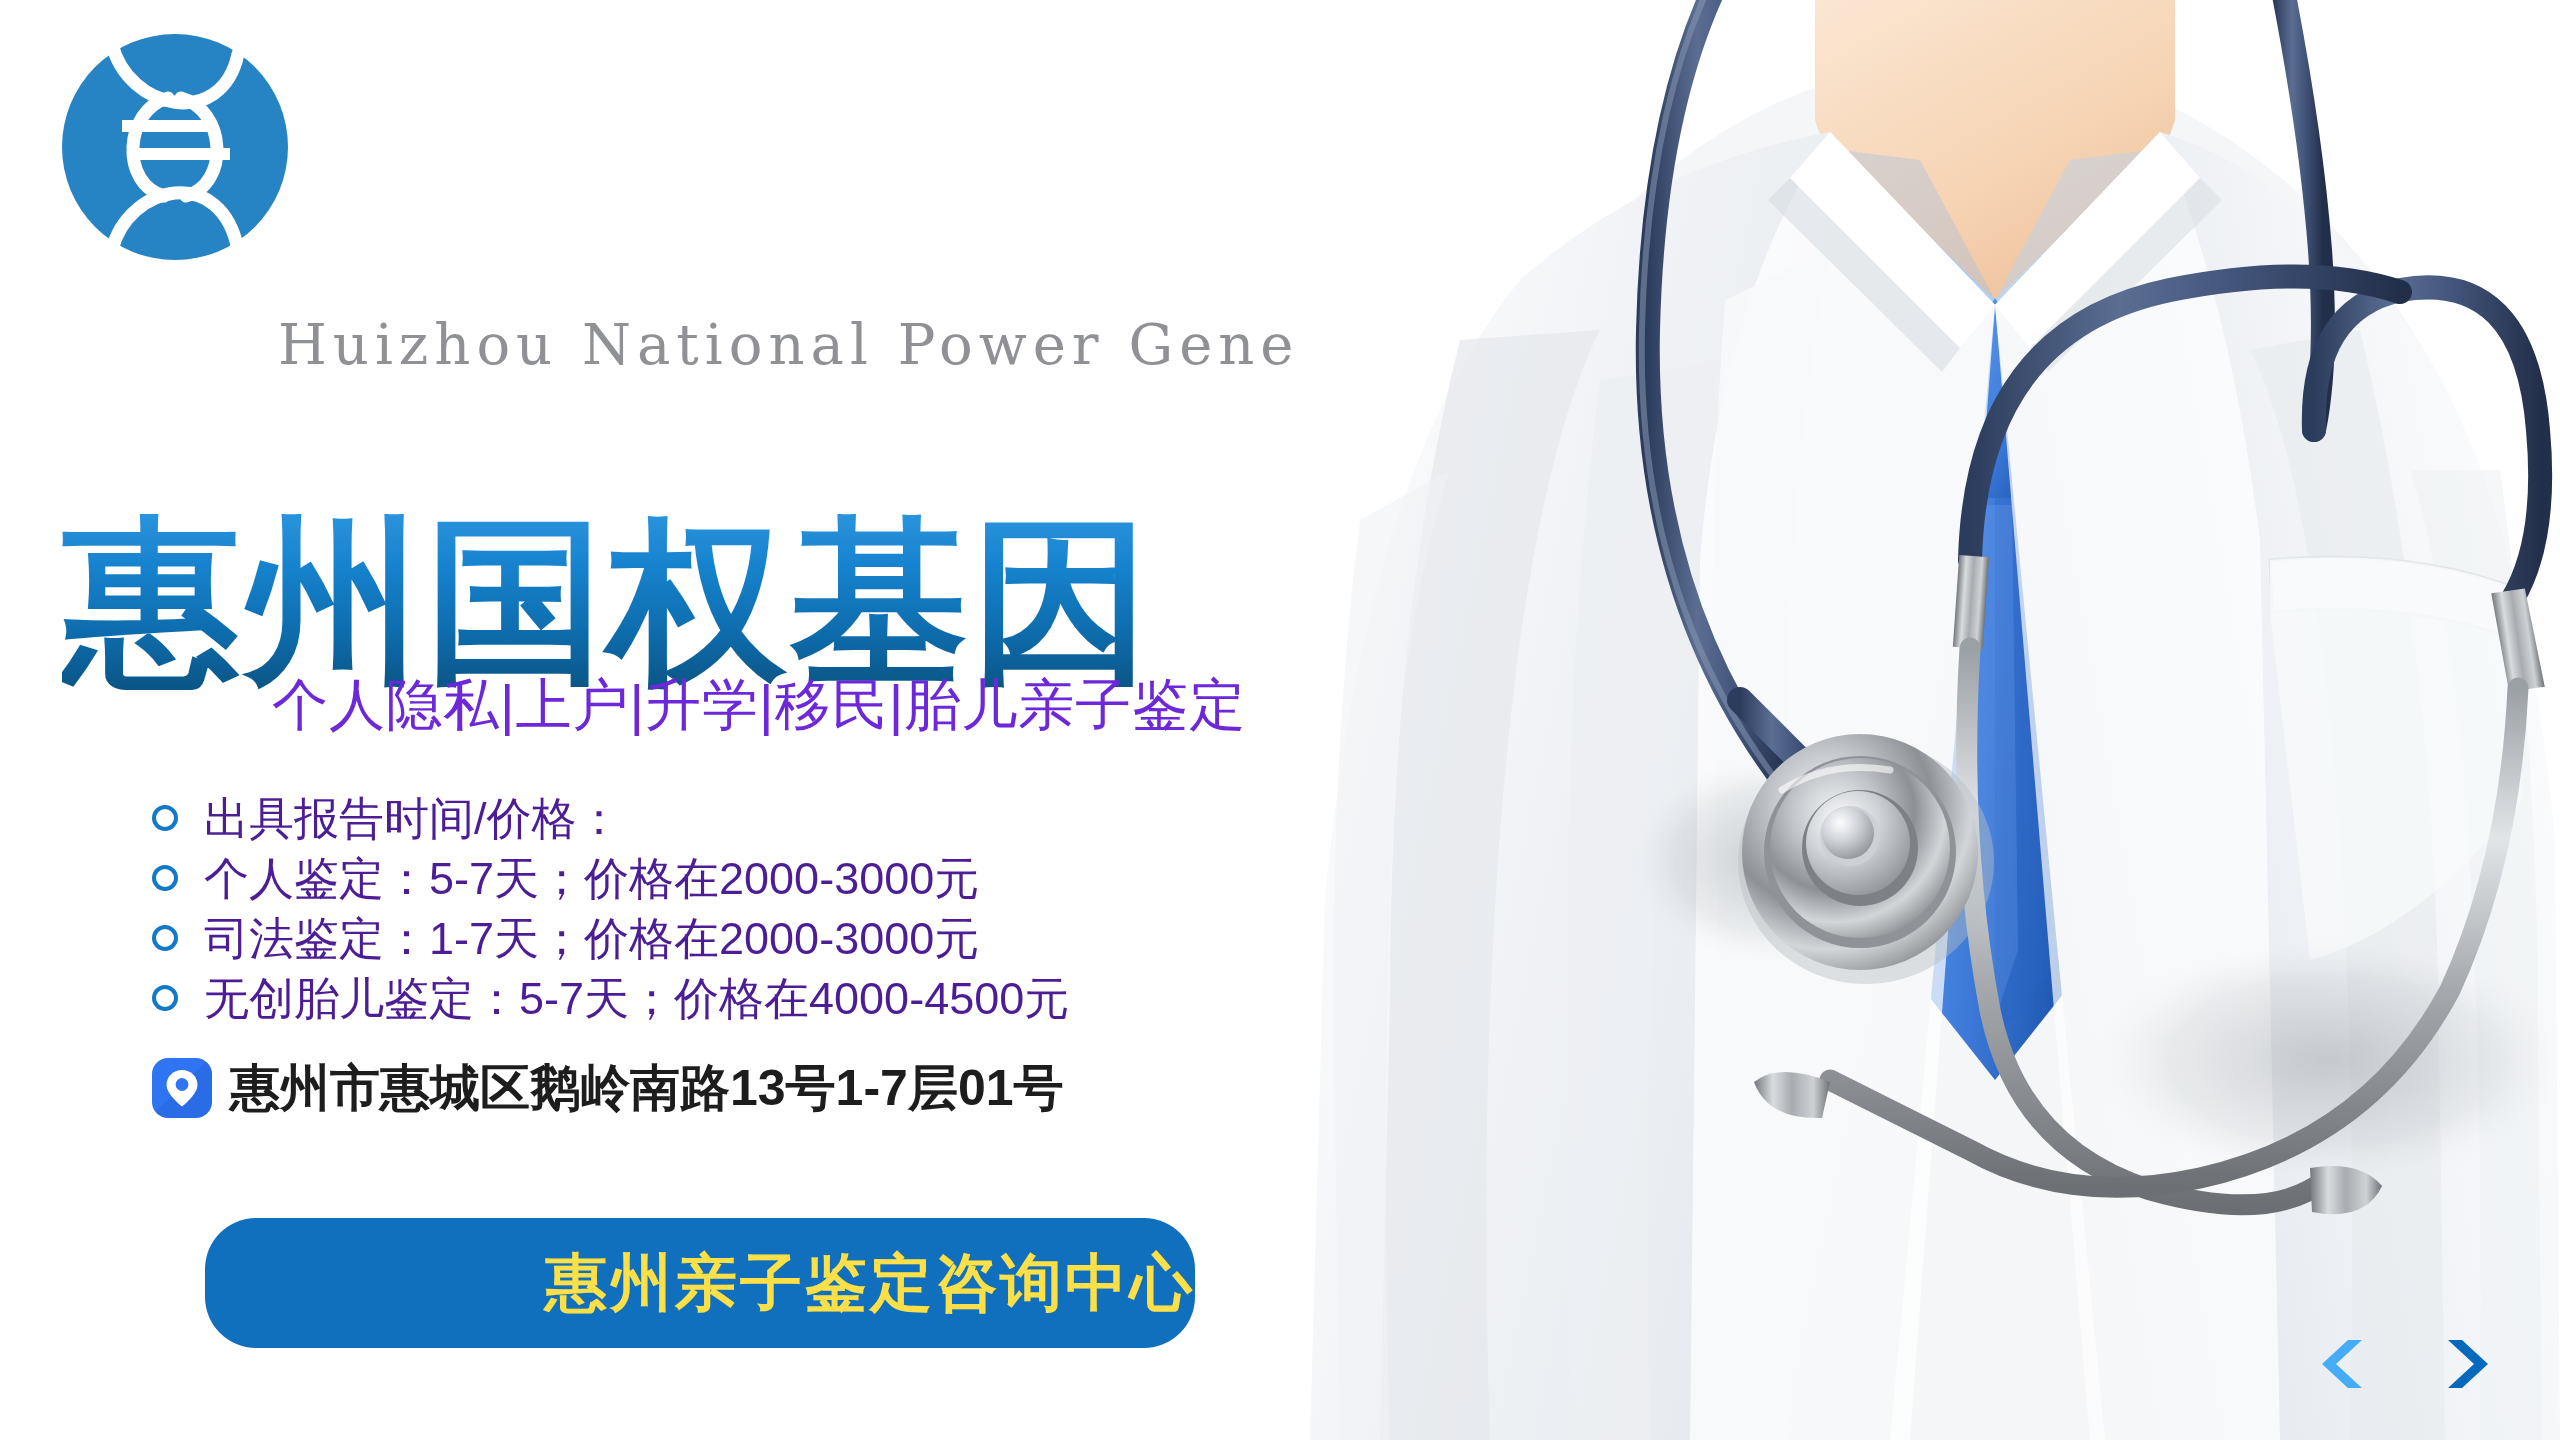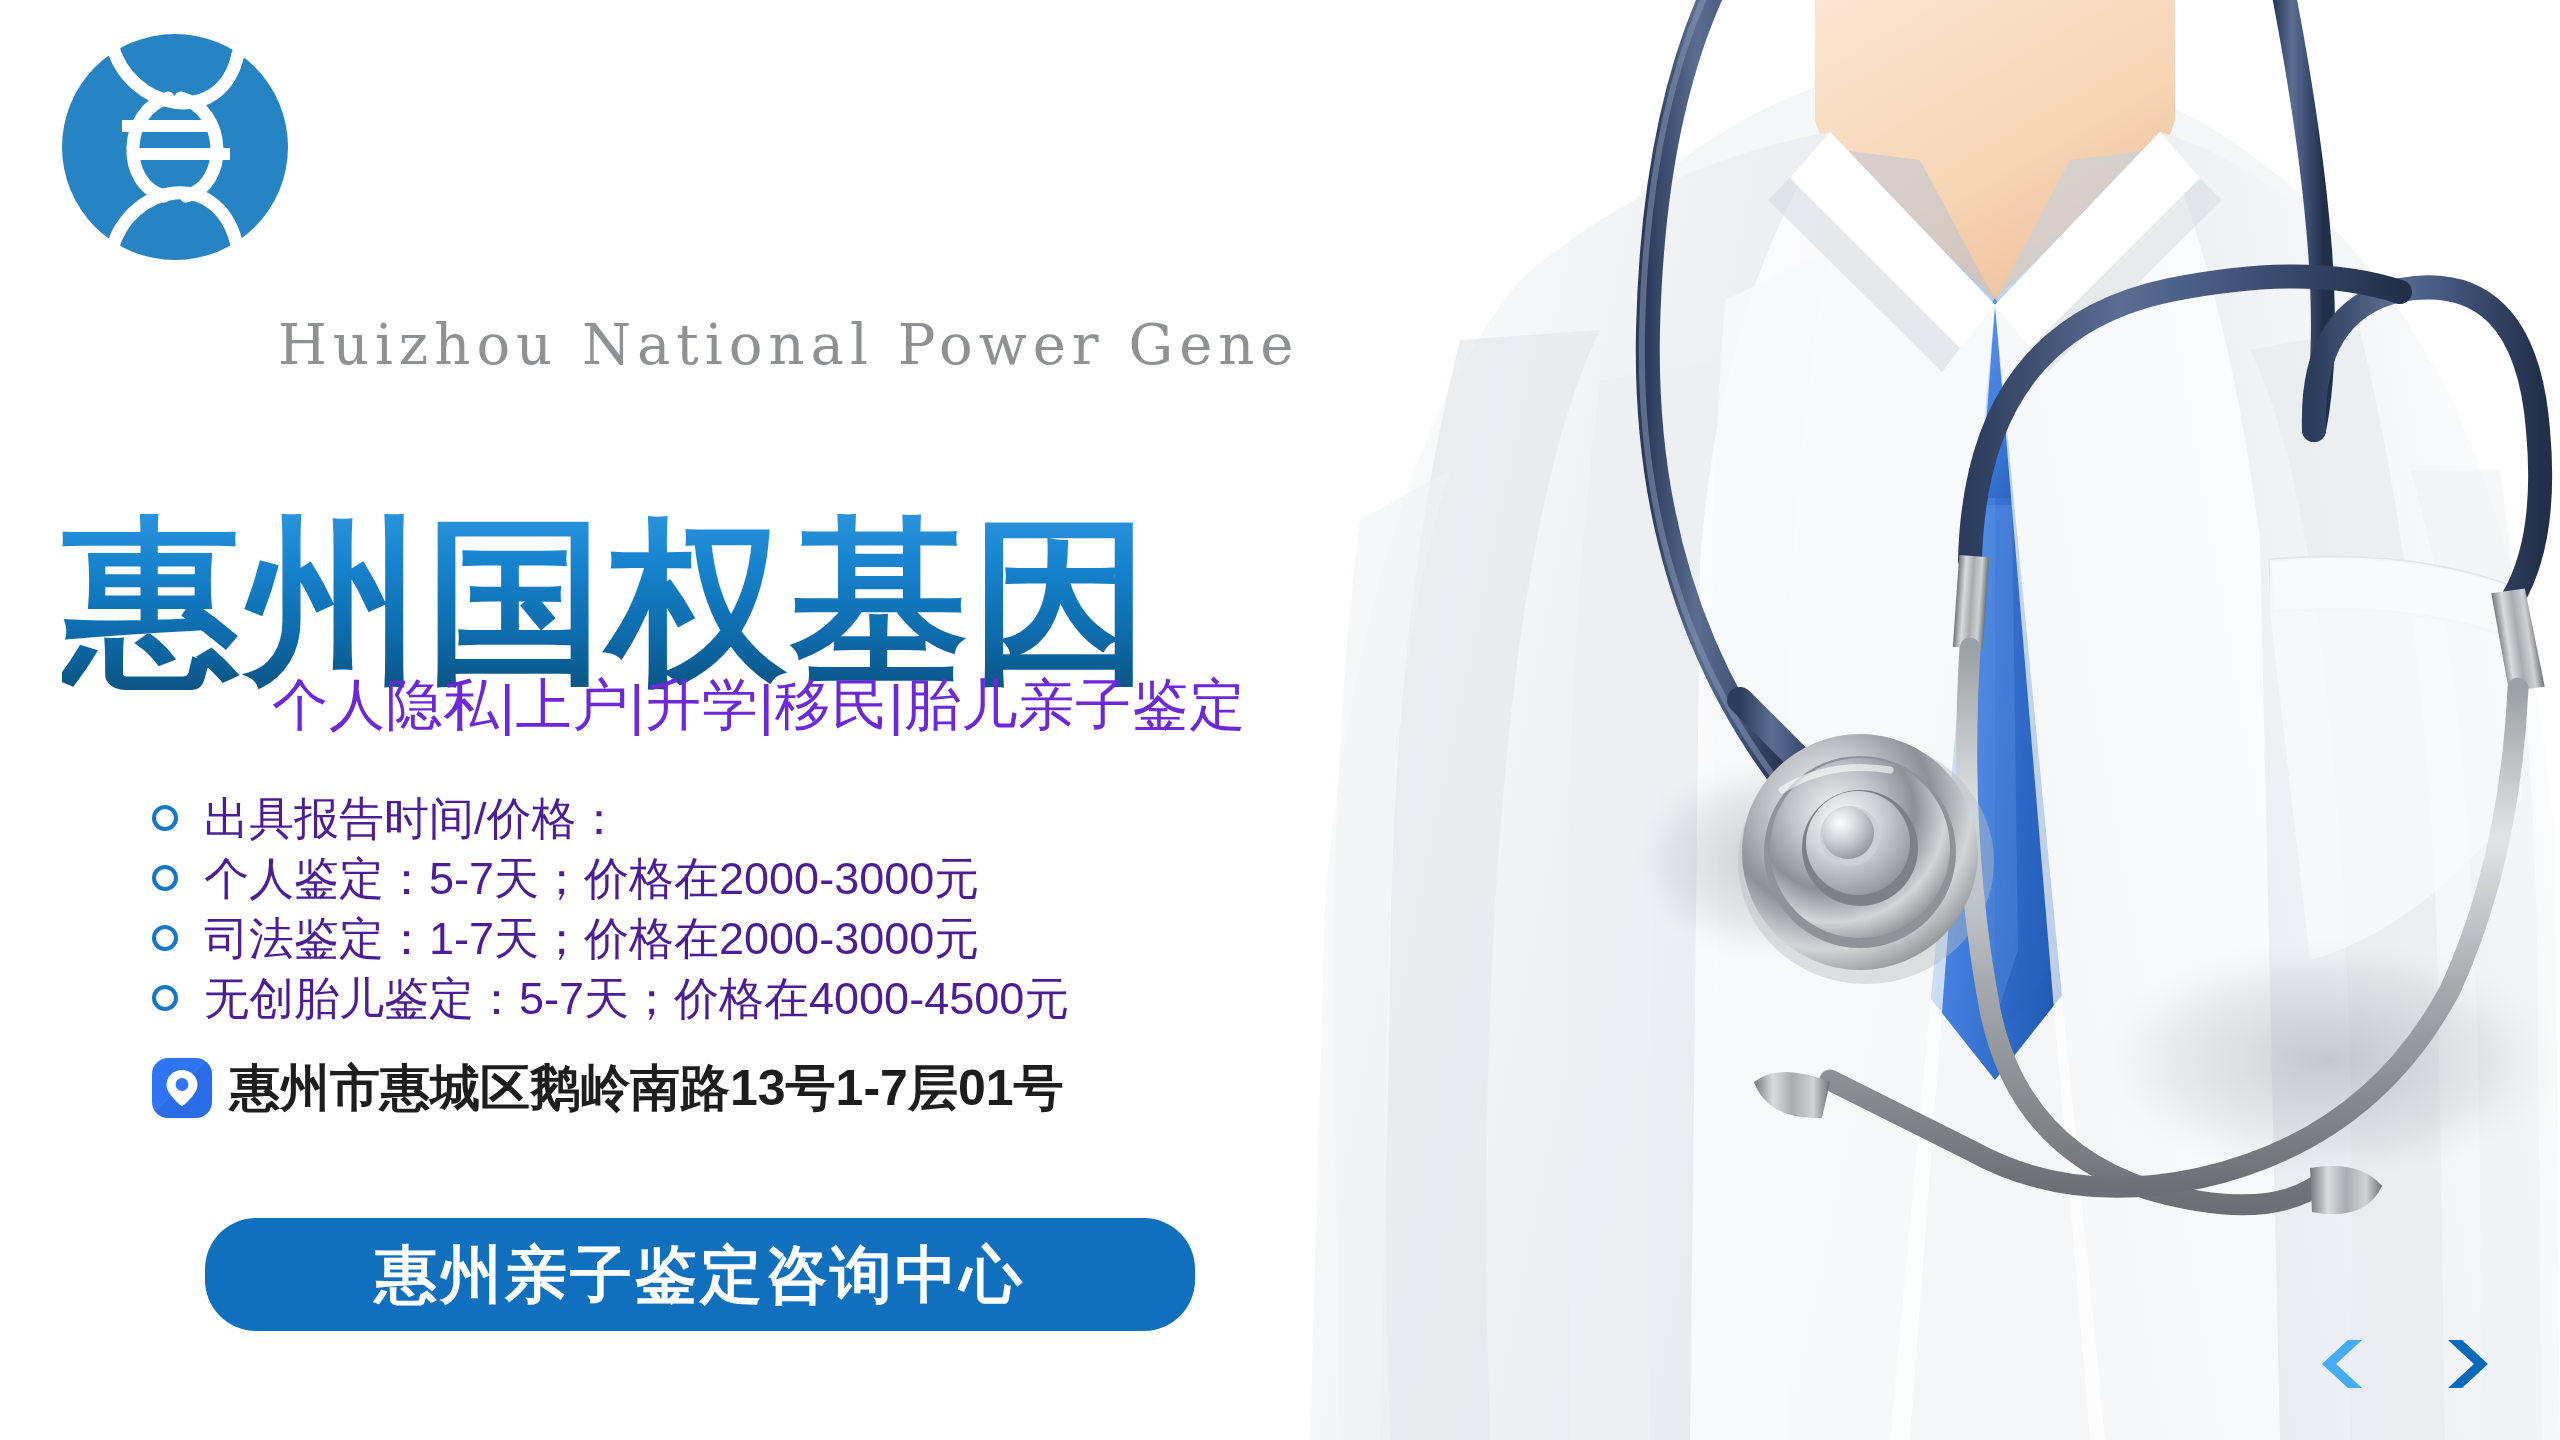--- a/index.html
+++ b/index.html
@@ -147,33 +147,33 @@
     color: #1d1d1d;
     white-space: nowrap;
     line-height: 1;
   }
 
   .cta-button {
     position: absolute;
     left: 205px;
     top: 1218px;
     width: 990px;
-    height: 113px;
+    height: 130px;
     border: none;
     border-radius: 51px;
     background: #1070be;
-    color: #ffffff;
+    color: #fde047;
     font-family: "DejaVu Serif", "Liberation Serif", serif;
     font-size: 62px;
     font-weight: 700;
     letter-spacing: 3px;
     cursor: pointer;
     padding: 0;
     line-height: 102px;
-    text-align: center;
+    text-align: right;
   }
 
   
   .carousel-nav {
     position: absolute;
     right: 72px;
     bottom: 48px;
     display: flex;
     align-items: center;
     gap: 62px;

